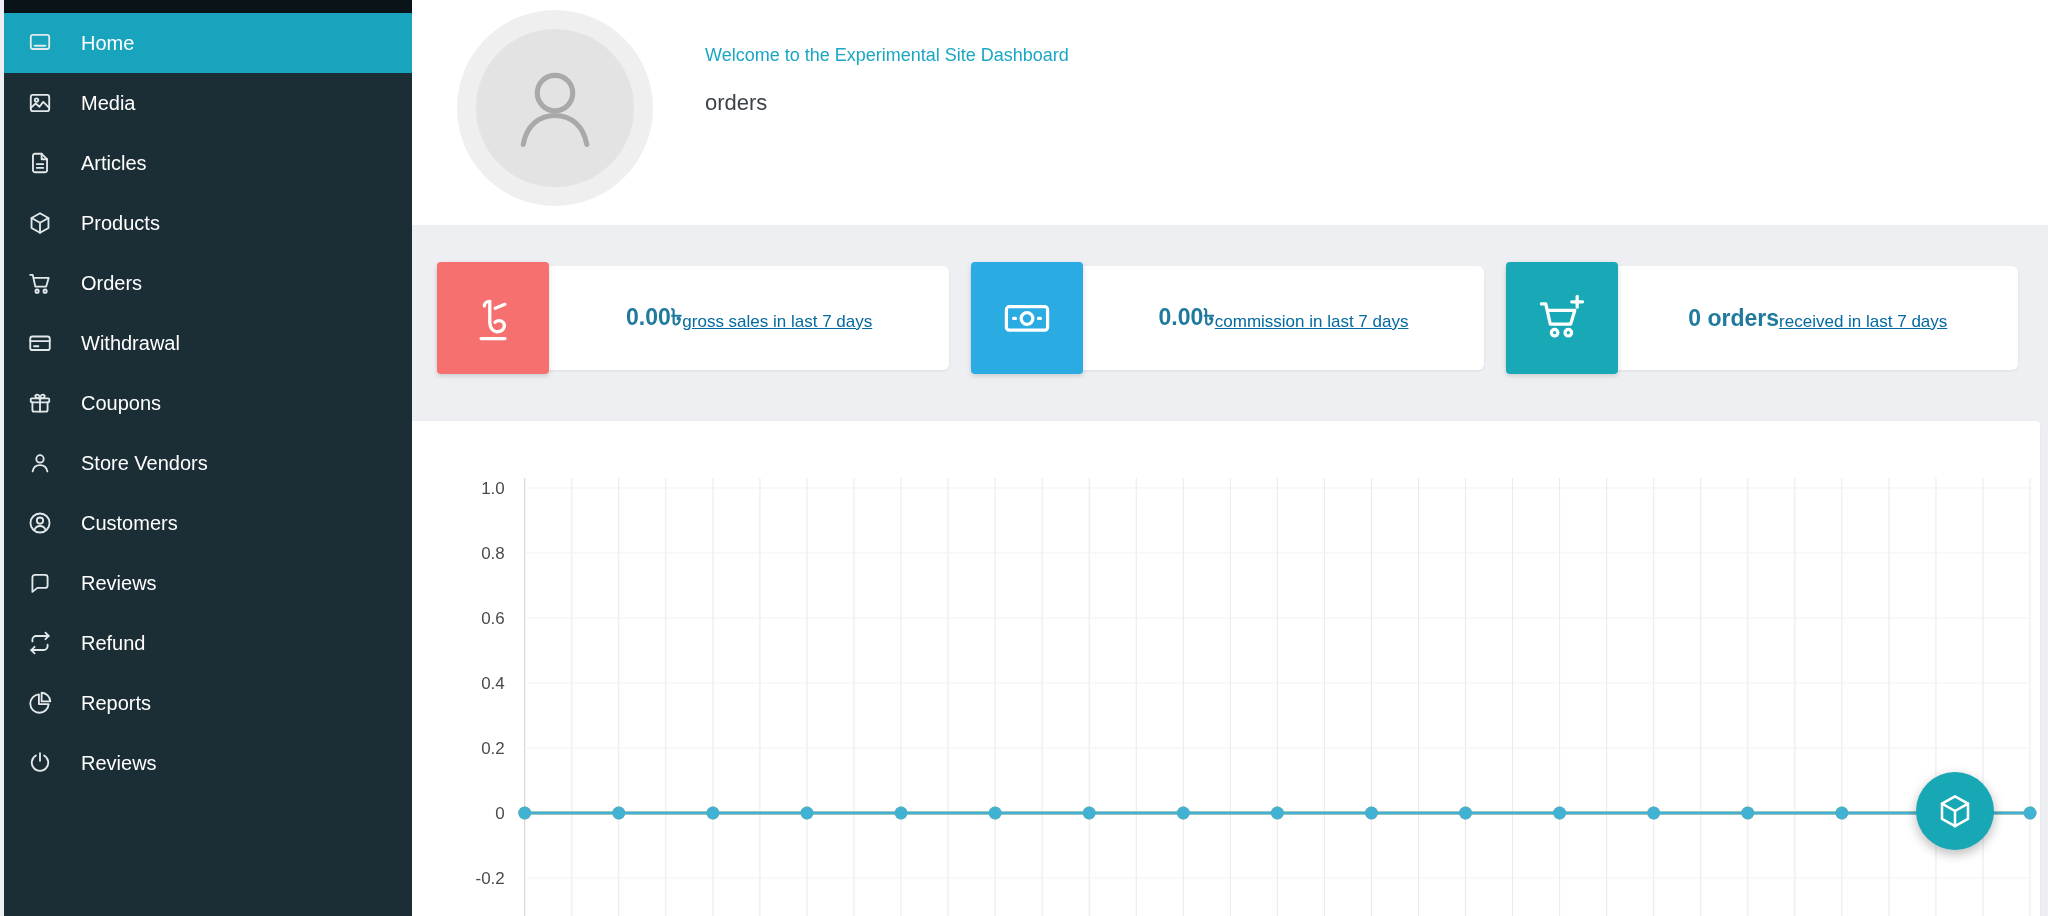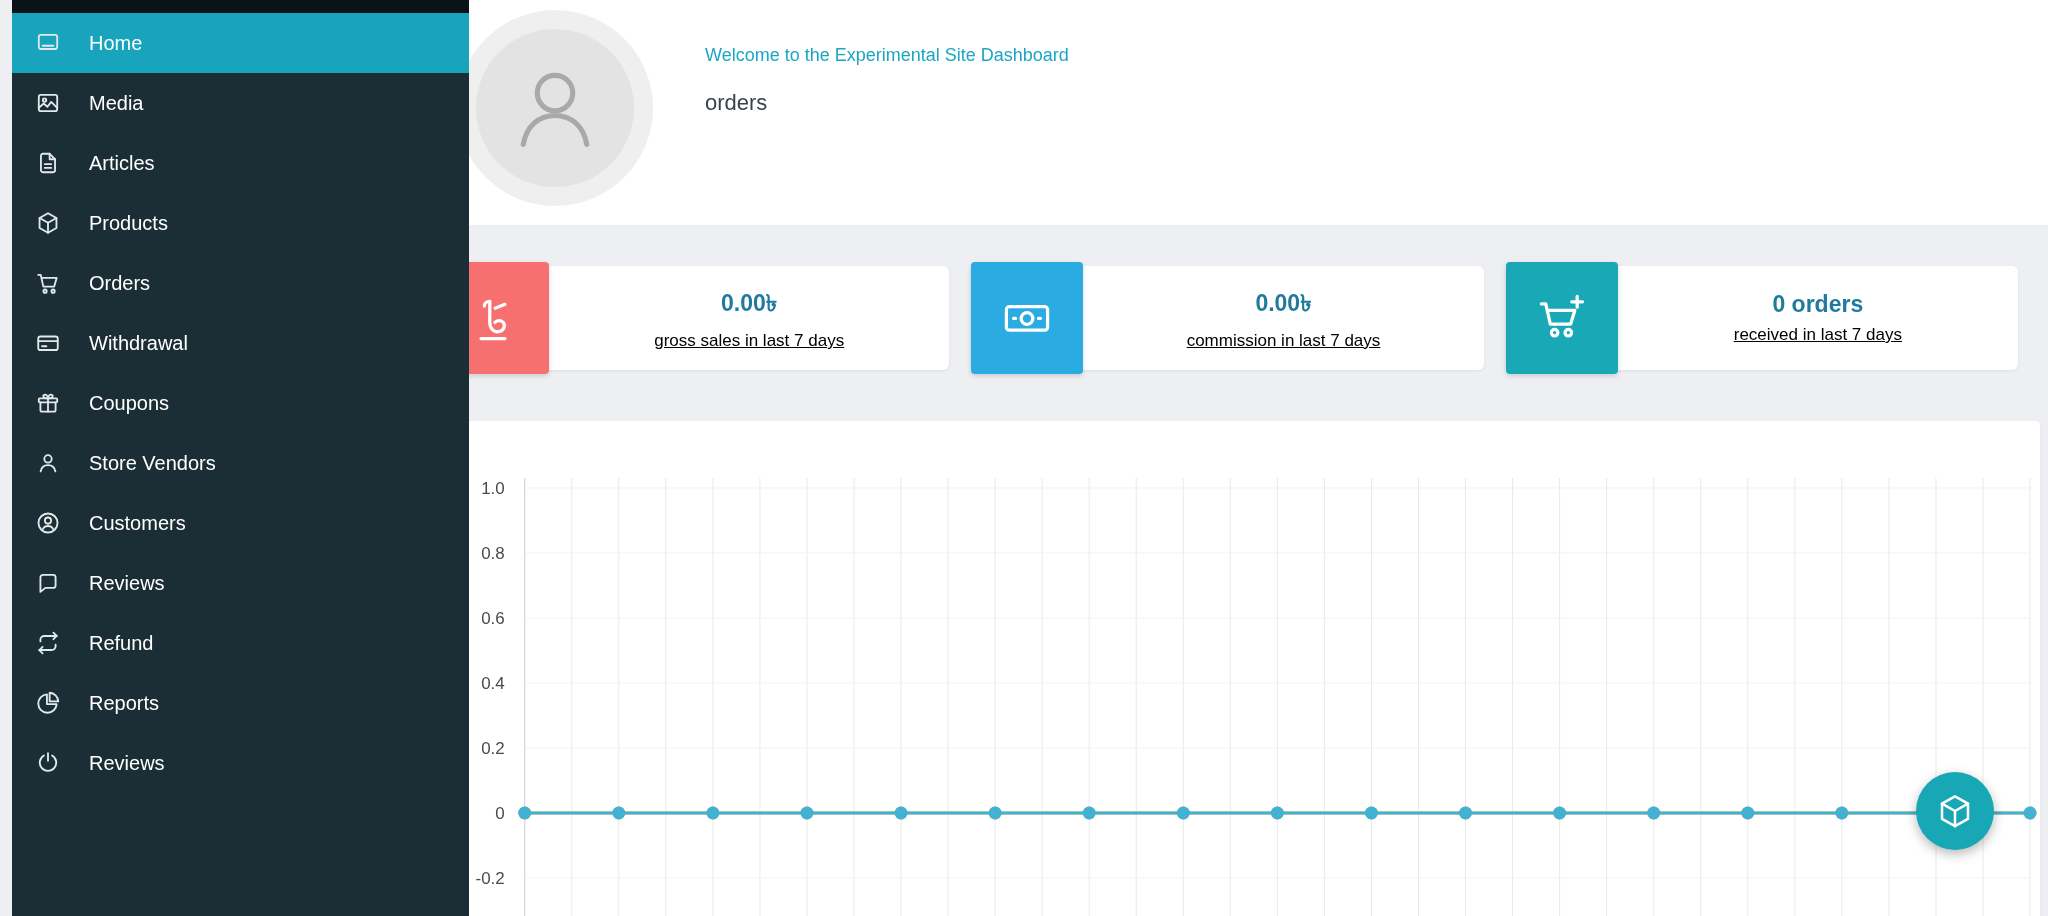--- a/index.html
+++ b/index.html
@@ -1,20 +1,20 @@
 <!DOCTYPE html>
 <html><head>
 <meta charset="utf-8">
 <style>
   * { margin:0; padding:0; box-sizing:border-box; }
   html,body { width:2048px; height:916px; overflow:hidden; background:#edeff3;
               font-family:"Liberation Sans", sans-serif; }
 
   
-  .sidebar { position:fixed; left:12px; top:0; width:457px; height:100%;
+  .sidebar { position:fixed; left:4px; top:0; width:408px; height:100%;
              background:#1c2e35; z-index:5; }
   .sidebar-top-strip { height:13px; background:#0a1418; }
   .side-item { display:flex; align-items:center; height:60px; padding-left:21px;
                color:#ffffff; font-size:20px; cursor:pointer; }
   .side-item.active { background:#18a4bd; }
   .side-item .icn { width:30px; height:30px; margin-right:26px; color:#e2e9eb;
                     display:flex; align-items:center; justify-content:center; flex:0 0 30px; }
   .side-item .icn svg { width:26px; height:26px; }
 
   
@@ -31,24 +31,24 @@
   .page-subtitle { color:#3c434a; font-size:22px; margin-top:24px; }
 
   
   .stats-row { display:flex; gap:22px; margin:41px 30px 0 49px; }
   .stat-card { flex:1; position:relative; background:#ffffff; border-radius:6px;
                height:104px; box-shadow:0 1px 3px rgba(0,0,0,.07); }
   .stat-icon { position:absolute; left:0; top:-4px; width:112px; height:112px;
                border-radius:4px; display:flex; align-items:center; justify-content:center;
                color:#ffffff; box-shadow:0 2px 5px rgba(0,0,0,.15); }
   .stat-icon svg { width:52px; height:52px; }
-  .stat-body { margin-left:112px; height:100%; display:flex; flex-direction:column;
+  .stat-body { margin-left:112px; height:100%; display:flex; flex-direction:row;
                align-items:center; justify-content:center; text-align:center; }
   .stat-value { font-size:23px; font-weight:700; color:#1f7a9d; }
-  .stat-label { margin-top:7px; font-size:17px; color:#000000;
+  .stat-label { margin-top:7px; font-size:17px; color:#0369a1;
                 text-decoration:underline; cursor:pointer; }
 
   
   .chart-panel { margin:51px 8px 0 20px; background:#ffffff; border-radius:4px;
                  height:560px; box-shadow:0 1px 3px rgba(0,0,0,.06); overflow:hidden; }
   #chart-svg { width:100%; height:560px; display:block;
                font-family:"Liberation Sans", sans-serif; }
 
   
   .fab { position:fixed; left:1916px; top:772px; width:78px; height:78px;

